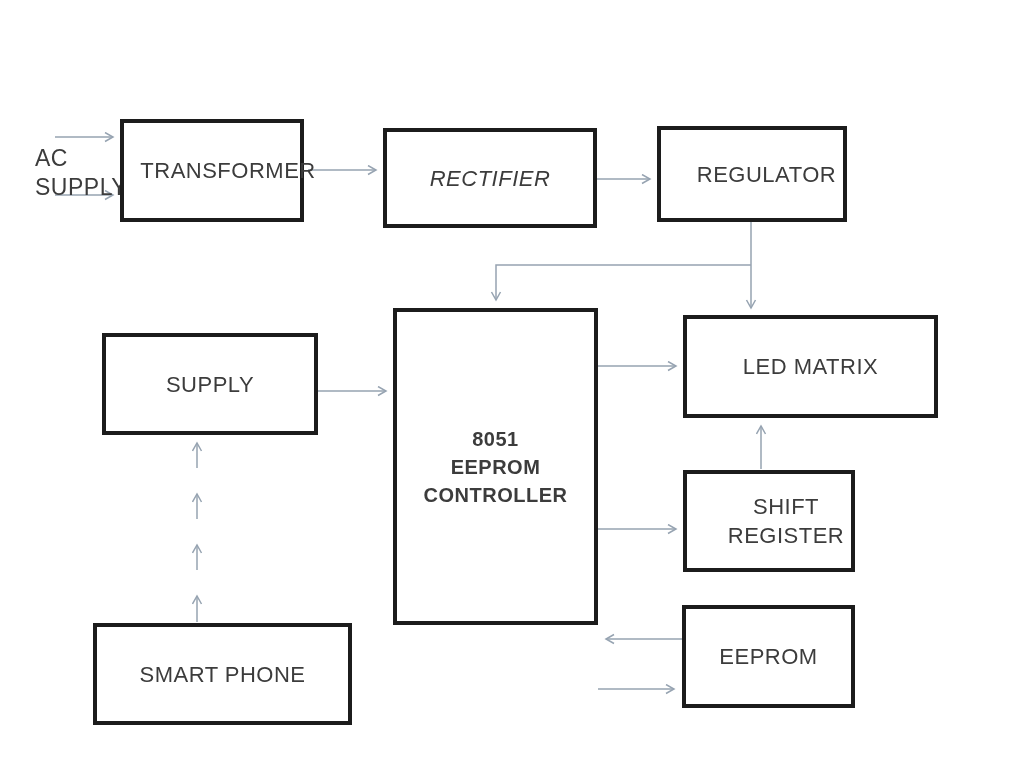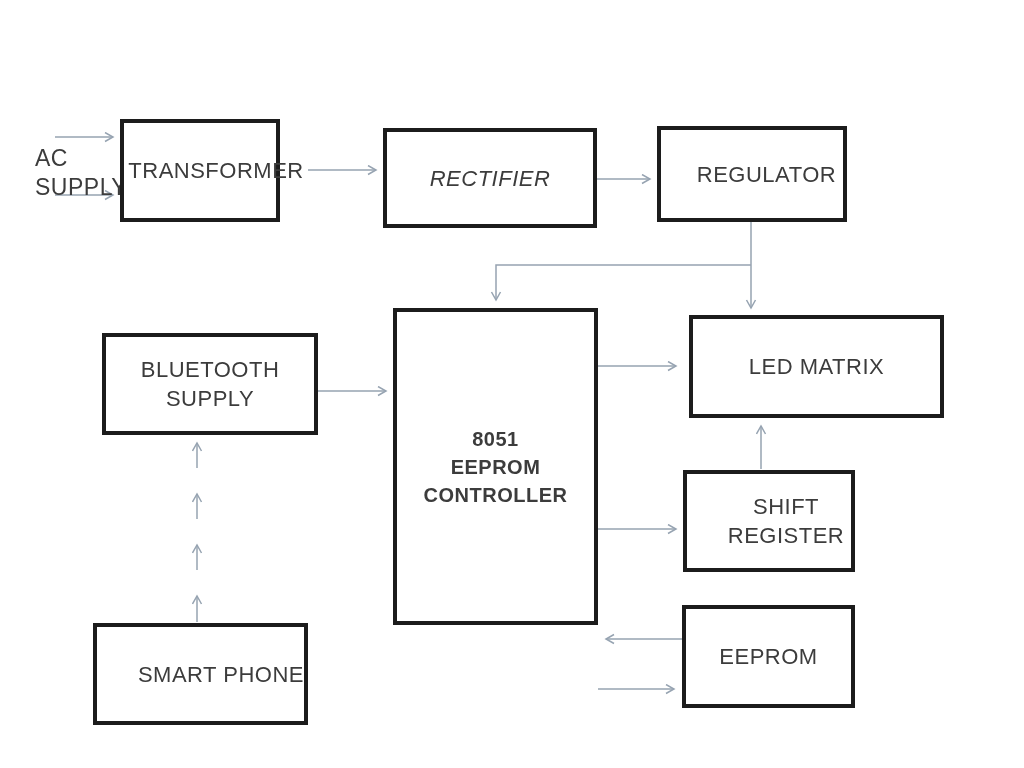--- a/index.html
+++ b/index.html
@@ -91,53 +91,52 @@
       <path d="M197,570 V545" marker-end="url(#ah)"></path>
       <path d="M197,622 V596" marker-end="url(#ah)"></path>
     </g>
   </svg>
 
   <div class="floating-label" style="left:35px; top:135px;margin-top:9px;">
     <div>AC</div>
     <div>SUPPLY</div>
   </div>
 
-  <div class="box" style="left:120px; top:119px; width:160px; height:103px;padding-left:32px;">
+  <div class="box" style="left:120px; top:119px; width:184px; height:103px;padding-left:32px;">
     <div>TRANSFORMER</div>
   </div>
 
   <div class="box" style="left:383px; top:128px; width:214px; height:100px;font-style:italic;">
     <div>RECTIFIER</div>
   </div>
 
   <div class="box" style="left:657px; top:126px; width:190px; height:96px;padding-left:29px;">
     <div>REGULATOR</div>
   </div>
 
   <div class="box" style="left:102px; top:333px; width:216px; height:102px;">
-    <div>BLUETOOTH</div>
     <div>SUPPLY</div>
   </div>
 
   <div class="box mcu-box" style="left:393px; top:308px; width:205px; height:317px;">
     <div>8051</div>
     <div>EEPROM</div>
     <div>CONTROLLER</div>
   </div>
 
-  <div class="box" style="left:683px; top:315px; width:255px; height:103px;margin-left:6px;">
+  <div class="box" style="left:683px; top:315px; width:255px; height:103px;">
     <div>LED MATRIX</div>
   </div>
 
   <div class="box" style="left:683px; top:470px; width:172px; height:102px;padding-left:34px;">
     <div>SHIFT</div>
     <div>REGISTER</div>
   </div>
 
   <div class="box" style="left:682px; top:605px; width:173px; height:103px;">
     <div>EEPROM</div>
   </div>
 
-  <div class="box" style="left:93px; top:623px; width:215px; height:102px;align-items:flex-end;">
+  <div class="box" style="left:93px; top:623px; width:259px; height:102px;">
     <div>SMART PHONE</div>
   </div>
 
 </div>
 
 </body></html>

